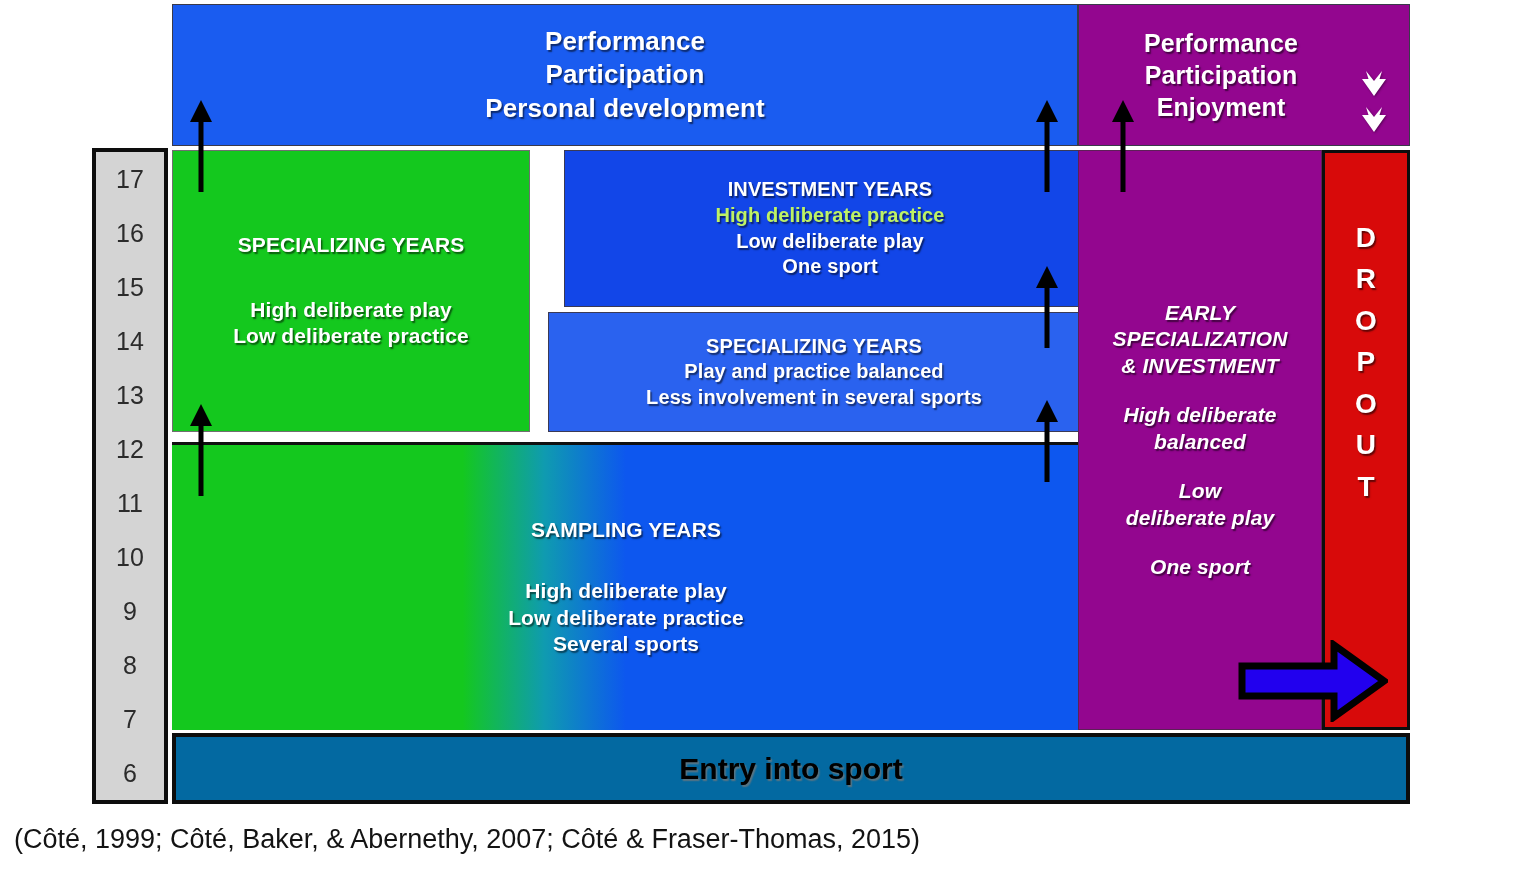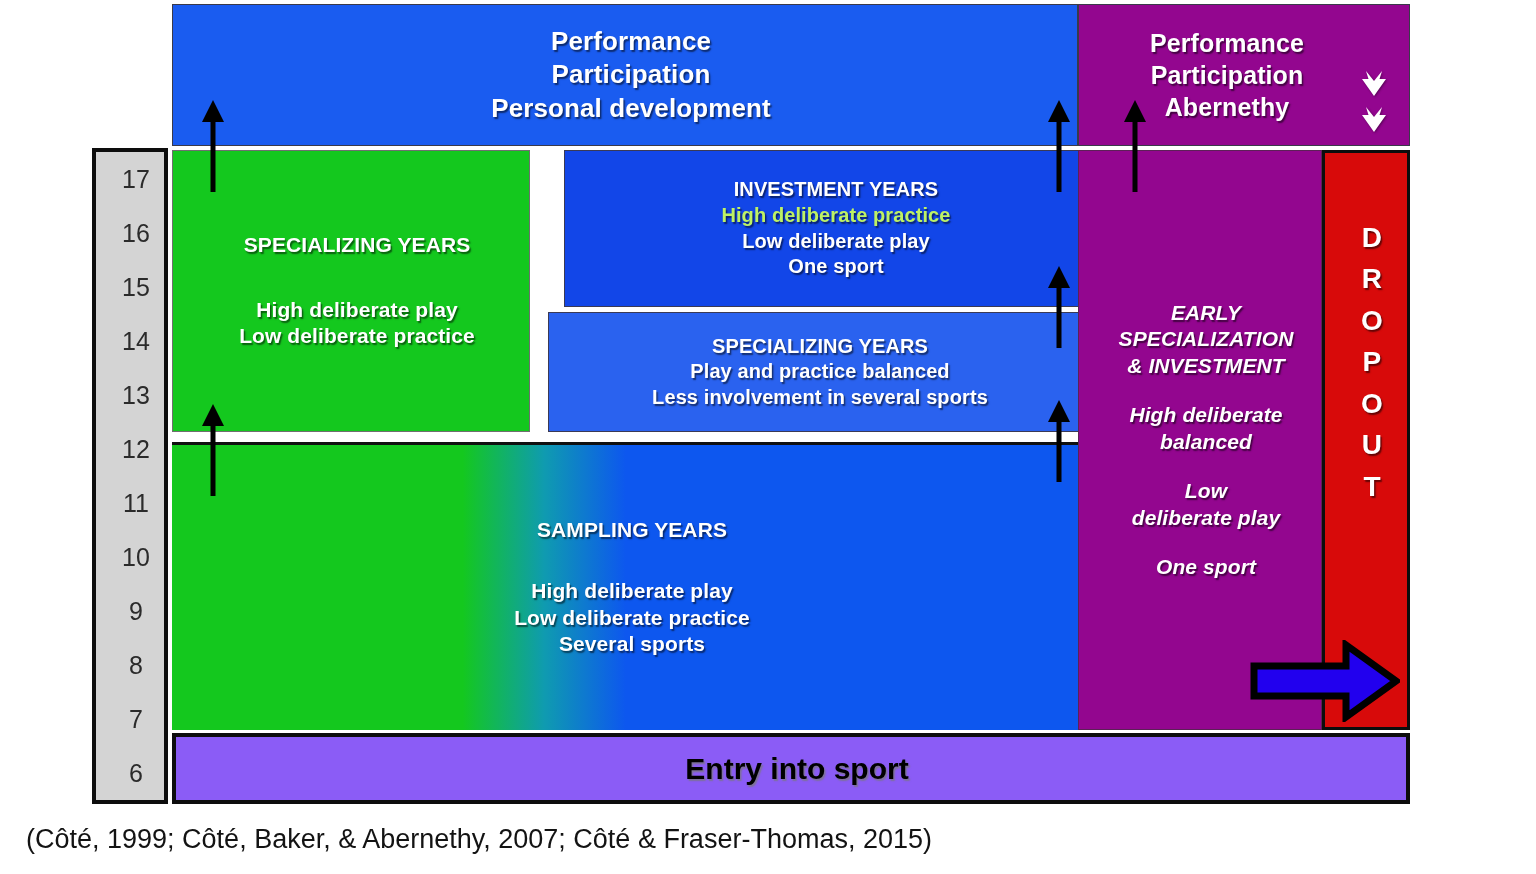--- a/index.html
+++ b/index.html
@@ -13,21 +13,21 @@
     position: relative;
     font-family: "Liberation Sans", sans-serif;
     overflow: hidden;
   }
   #stage {
     position: absolute;
     left: 0; top: 0;
     width: 1536px;
     height: 874px;
   }
-  .abs { position: absolute; box-sizing: border-box; padding-left: 12px; }
+  .abs { position: absolute; box-sizing: border-box; }
 
   
   .wtxt {
     color: #ffffff;
     text-align: center;
     text-shadow: 1.5px 1.5px 1.5px rgba(0,0,0,0.55);
     font-weight: bold;
     line-height: 1.28;
     letter-spacing: 0.1px;
   }
@@ -127,21 +127,21 @@
     display: flex; align-items: flex-start; justify-content: center;
     padding-top: 64px;
   }
   #dropout .vert {
     font-size: 28px;
     line-height: 1.48;
   }
 
   #entry-bar {
     left: 172px; top: 733px; width: 1238px; height: 71px;
-    background: #8b5cf6;
+    background: #0369a1;
     border: 4px solid #0d0d0d;
     display: flex; align-items: center; justify-content: center;
   }
   #entry-bar .label {
     color: #000000;
     font-size: 30px;
     font-weight: bold;
     text-shadow: 1.5px 1.5px 1.5px rgba(120,120,120,0.75);
   }
 
@@ -170,21 +170,21 @@
       <div>Performance</div>
       <div>Participation</div>
       <div>Personal development</div>
     </div>
   </div>
 
   <div class="abs banner" id="banner-purple">
     <div class="lines wtxt">
       <div>Performance</div>
       <div>Participation</div>
-      <div>Abernethy</div>
+      <div>Enjoyment</div>
     </div>
     <div class="dbl-arrows">
       <svg width="30" height="28" viewBox="0 0 30 28" aria-hidden="true">
         <path d="M15 27 L3 10 L9.5 10 L7 2 L15 12 L23 2 L20.5 10 L27 10 Z" fill="#ffffff"></path>
       </svg>
       <svg width="30" height="28" viewBox="0 0 30 28" aria-hidden="true">
         <path d="M15 27 L3 10 L9.5 10 L7 2 L15 12 L23 2 L20.5 10 L27 10 Z" fill="#ffffff"></path>
       </svg>
     </div>
   </div>

